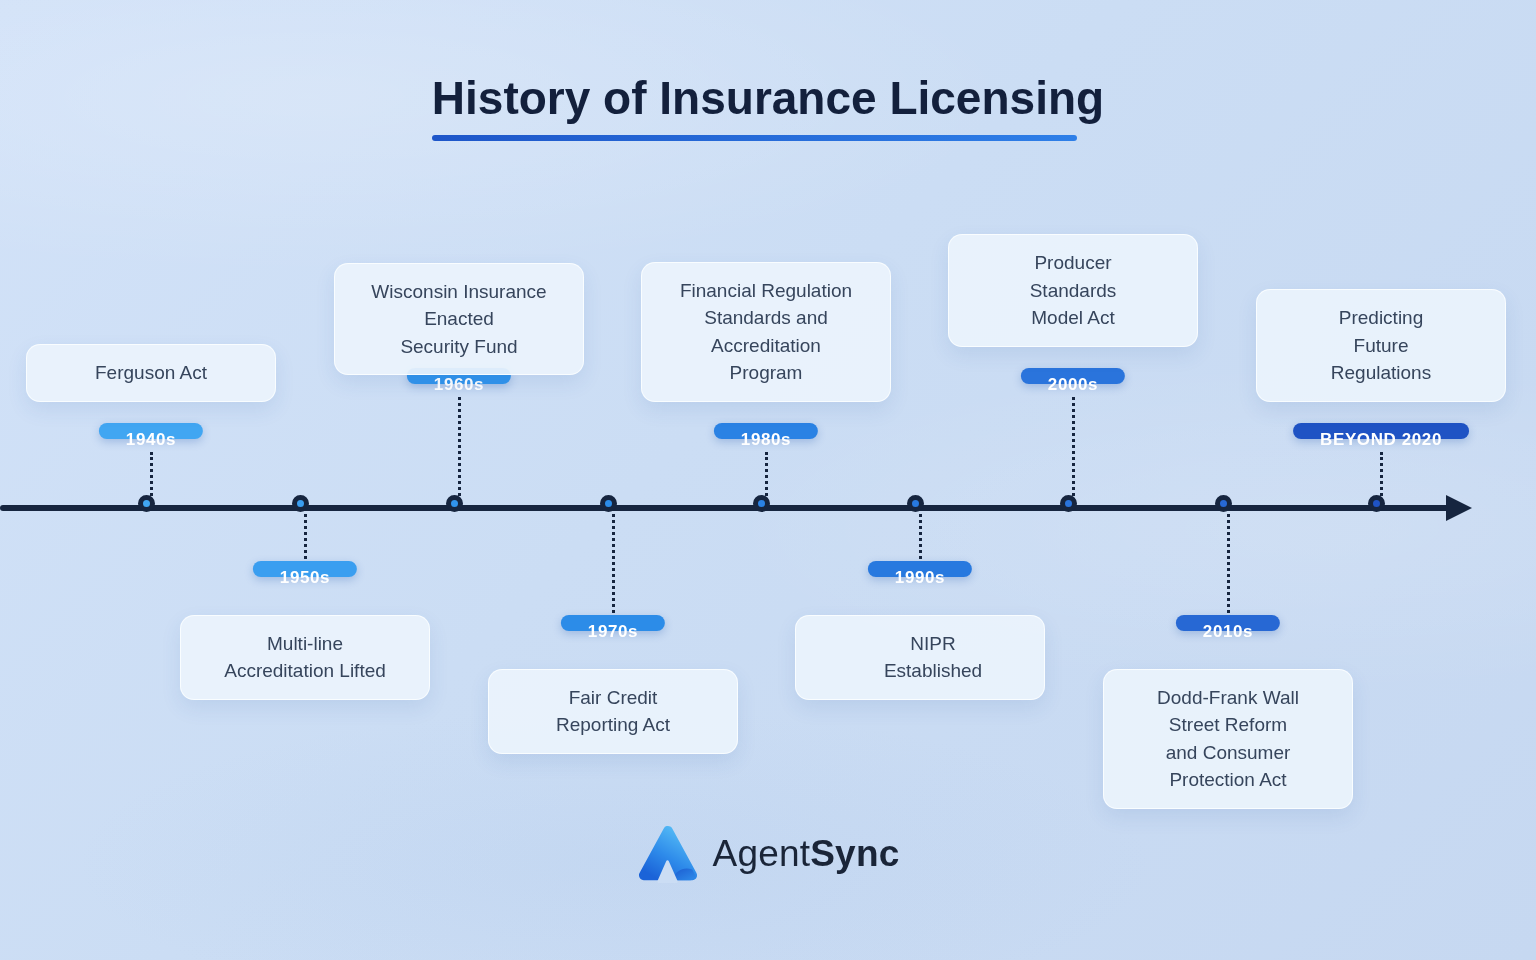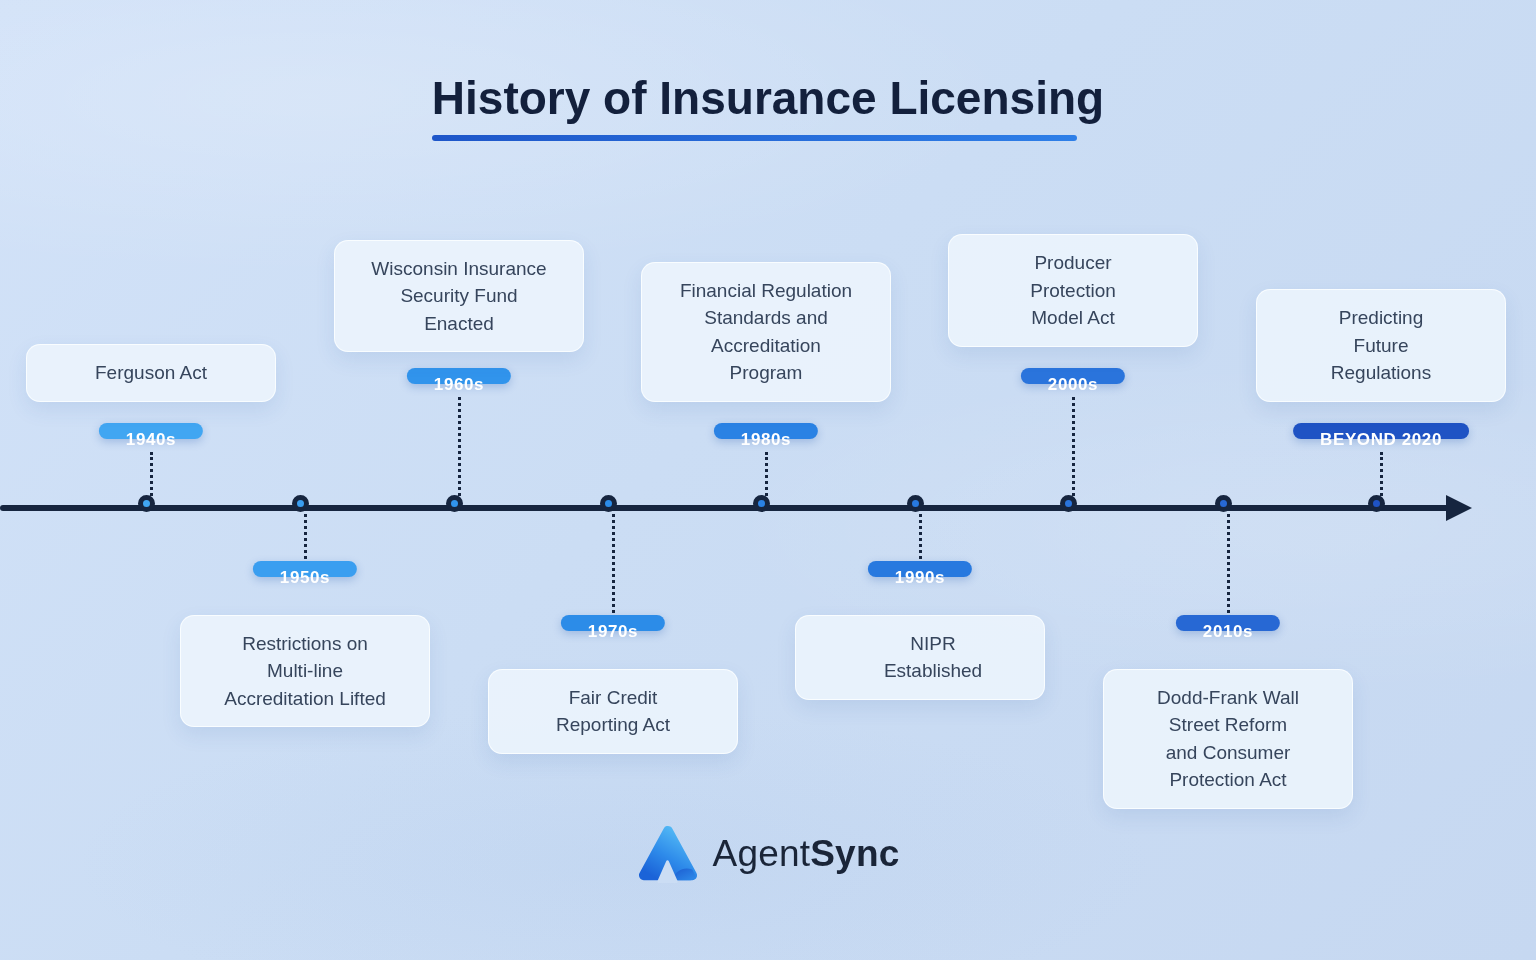--- a/index.html
+++ b/index.html
@@ -118,33 +118,32 @@
         <div class="badge" style="left: 151px; top: 422.5px; background: rgb(65, 166, 242);">1940s</div>
         <div class="card" style="left: 151px; bottom: 558.5px;">
           <div class="card-line">Ferguson Act</div>
         </div>
       </div>
       <div>
         <div class="connector" style="left: 303.5px; top: 508px; height: 56.5px;"></div>
         <div class="dot" style="left: 291.5px; top: 494.5px; background: rgb(58, 158, 240);"></div>
         <div class="badge" style="left: 305px; top: 560.5px; background: rgb(58, 158, 240);">1950s</div>
         <div class="card" style="left: 305px; top: 614.5px;">
-          <div class="card-line">Restrictions on</div>
           <div class="card-line">Multi-line</div>
           <div class="card-line">Accreditation Lifted</div>
         </div>
       </div>
       <div>
         <div class="connector" style="left: 457.5px; top: 396.5px; height: 111.5px;"></div>
         <div class="dot" style="left: 445.5px; top: 494.5px; background: rgb(49, 148, 236);"></div>
         <div class="badge" style="left: 459px; top: 367.5px; background: rgb(49, 148, 236);">1960s</div>
-        <div class="card" style="left: 459px; bottom: 608px;">
+        <div class="card" style="left: 459px; bottom: 585px;">
           <div class="card-line">Wisconsin Insurance</div>
+          <div class="card-line">Enacted</div>
           <div class="card-line">Security Fund</div>
-          <div class="card-line">Enacted</div>
         </div>
       </div>
       <div>
         <div class="connector" style="left: 611.5px; top: 508px; height: 110.5px;"></div>
         <div class="dot" style="left: 599.5px; top: 494.5px; background: rgb(44, 140, 232);"></div>
         <div class="badge" style="left: 613px; top: 614.5px; background: rgb(44, 140, 232);">1970s</div>
         <div class="card" style="left: 613px; top: 668.5px;">
           <div class="card-line">Fair Credit</div>
           <div class="card-line">Reporting Act</div>
         </div>
@@ -168,21 +167,21 @@
           <div class="card-line">NIPR</div>
           <div class="card-line">Established</div>
         </div>
       </div>
       <div>
         <div class="connector" style="left: 1071.5px; top: 396.5px; height: 111.5px;"></div>
         <div class="dot" style="left: 1059.5px; top: 494.5px; background: rgb(42, 116, 220);"></div>
         <div class="badge" style="left: 1073px; top: 367.5px; background: rgb(42, 116, 220);">2000s</div>
         <div class="card" style="left: 1073px; bottom: 613.5px;">
           <div class="card-line">Producer</div>
-          <div class="card-line">Protection</div>
+          <div class="card-line">Standards</div>
           <div class="card-line">Model Act</div>
         </div>
       </div>
       <div>
         <div class="connector" style="left: 1226.5px; top: 508px; height: 110.5px;"></div>
         <div class="dot" style="left: 1214.5px; top: 494.5px; background: rgb(39, 104, 212);"></div>
         <div class="badge" style="left: 1228px; top: 614.5px; background: rgb(39, 104, 212);">2010s</div>
         <div class="card" style="left: 1228px; top: 668.5px;">
           <div class="card-line">Dodd-Frank Wall</div>
           <div class="card-line">Street Reform</div>

